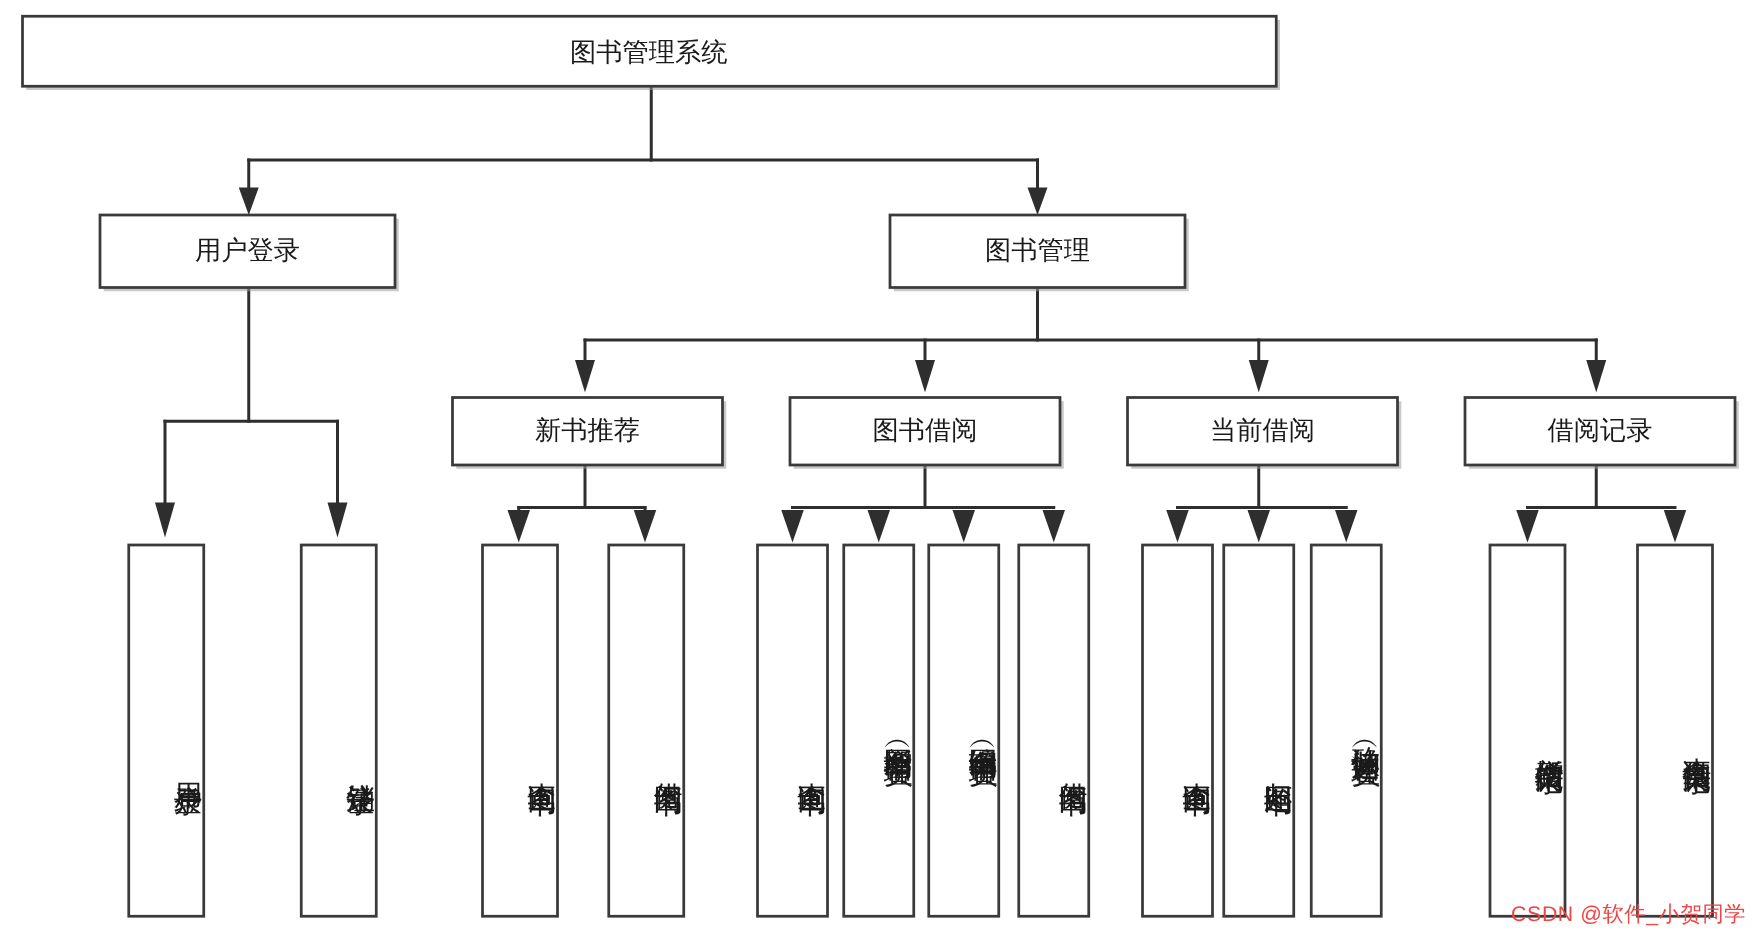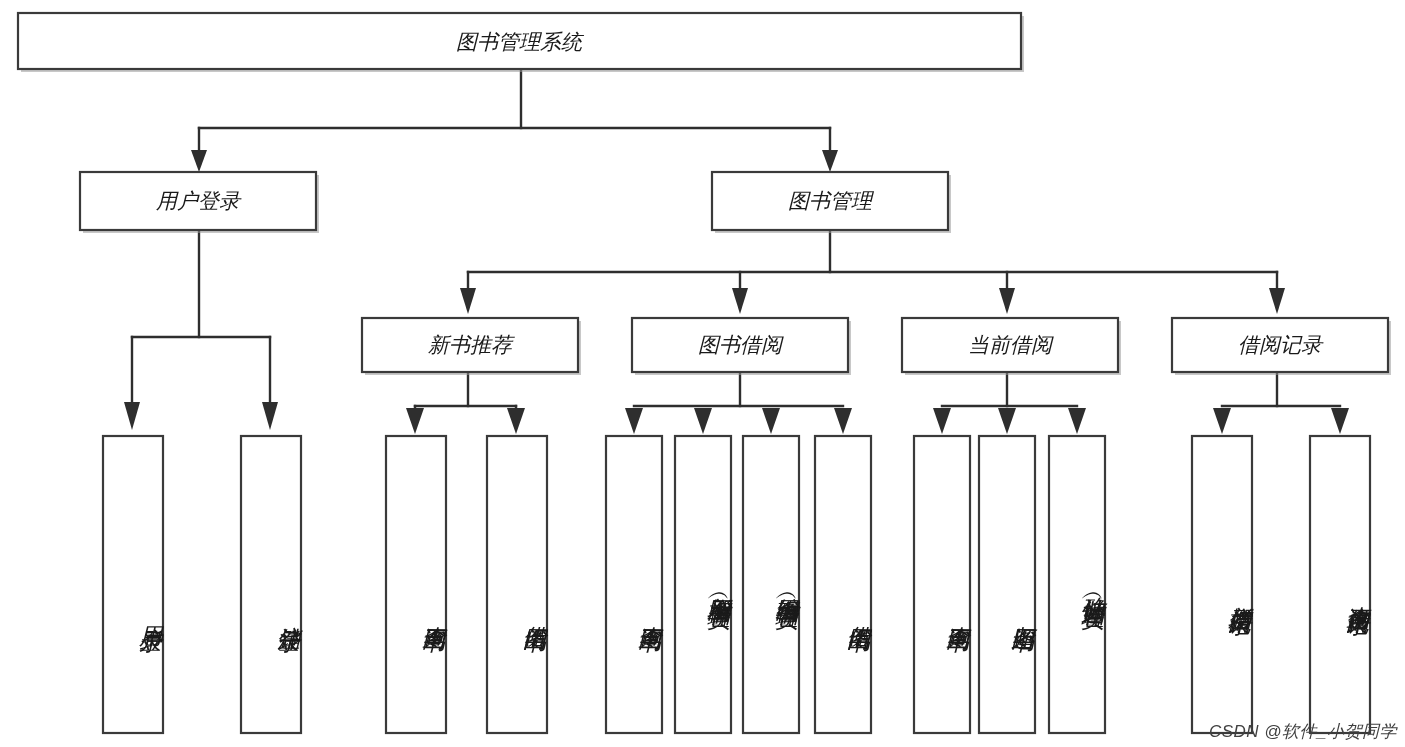--- a/index.html
+++ b/index.html
@@ -11,21 +11,20 @@
     width: 1405px;
     height: 747px;
     overflow: hidden;
     font-family: "Liberation Sans", "DejaVu Sans", sans-serif;
   }
   #diagram-root {
     position: relative;
     width: 1405px;
     height: 747px;
     background: #ffffff;
-    font-style: italic;
   }
   svg#tree-svg {
     position: absolute;
     top: 0;
     left: 0;
     width: 1405px;
     height: 747px;
     display: block;
   }
   .node-box {
@@ -69,21 +68,21 @@
     white-space: nowrap;
     pointer-events: none;
     user-select: none;
   }
   .watermark {
     position: absolute;
     right: 8px;
     bottom: 4px;
     font-family: "Liberation Sans", "DejaVu Sans", sans-serif;
     font-size: 17px;
-    color: #404040;
+    color: #ef4444;
     letter-spacing: 0.5px;
     white-space: nowrap;
     user-select: none;
   }
 </style>
 </head>
 <body>
 
 <div id="diagram-root">
 

